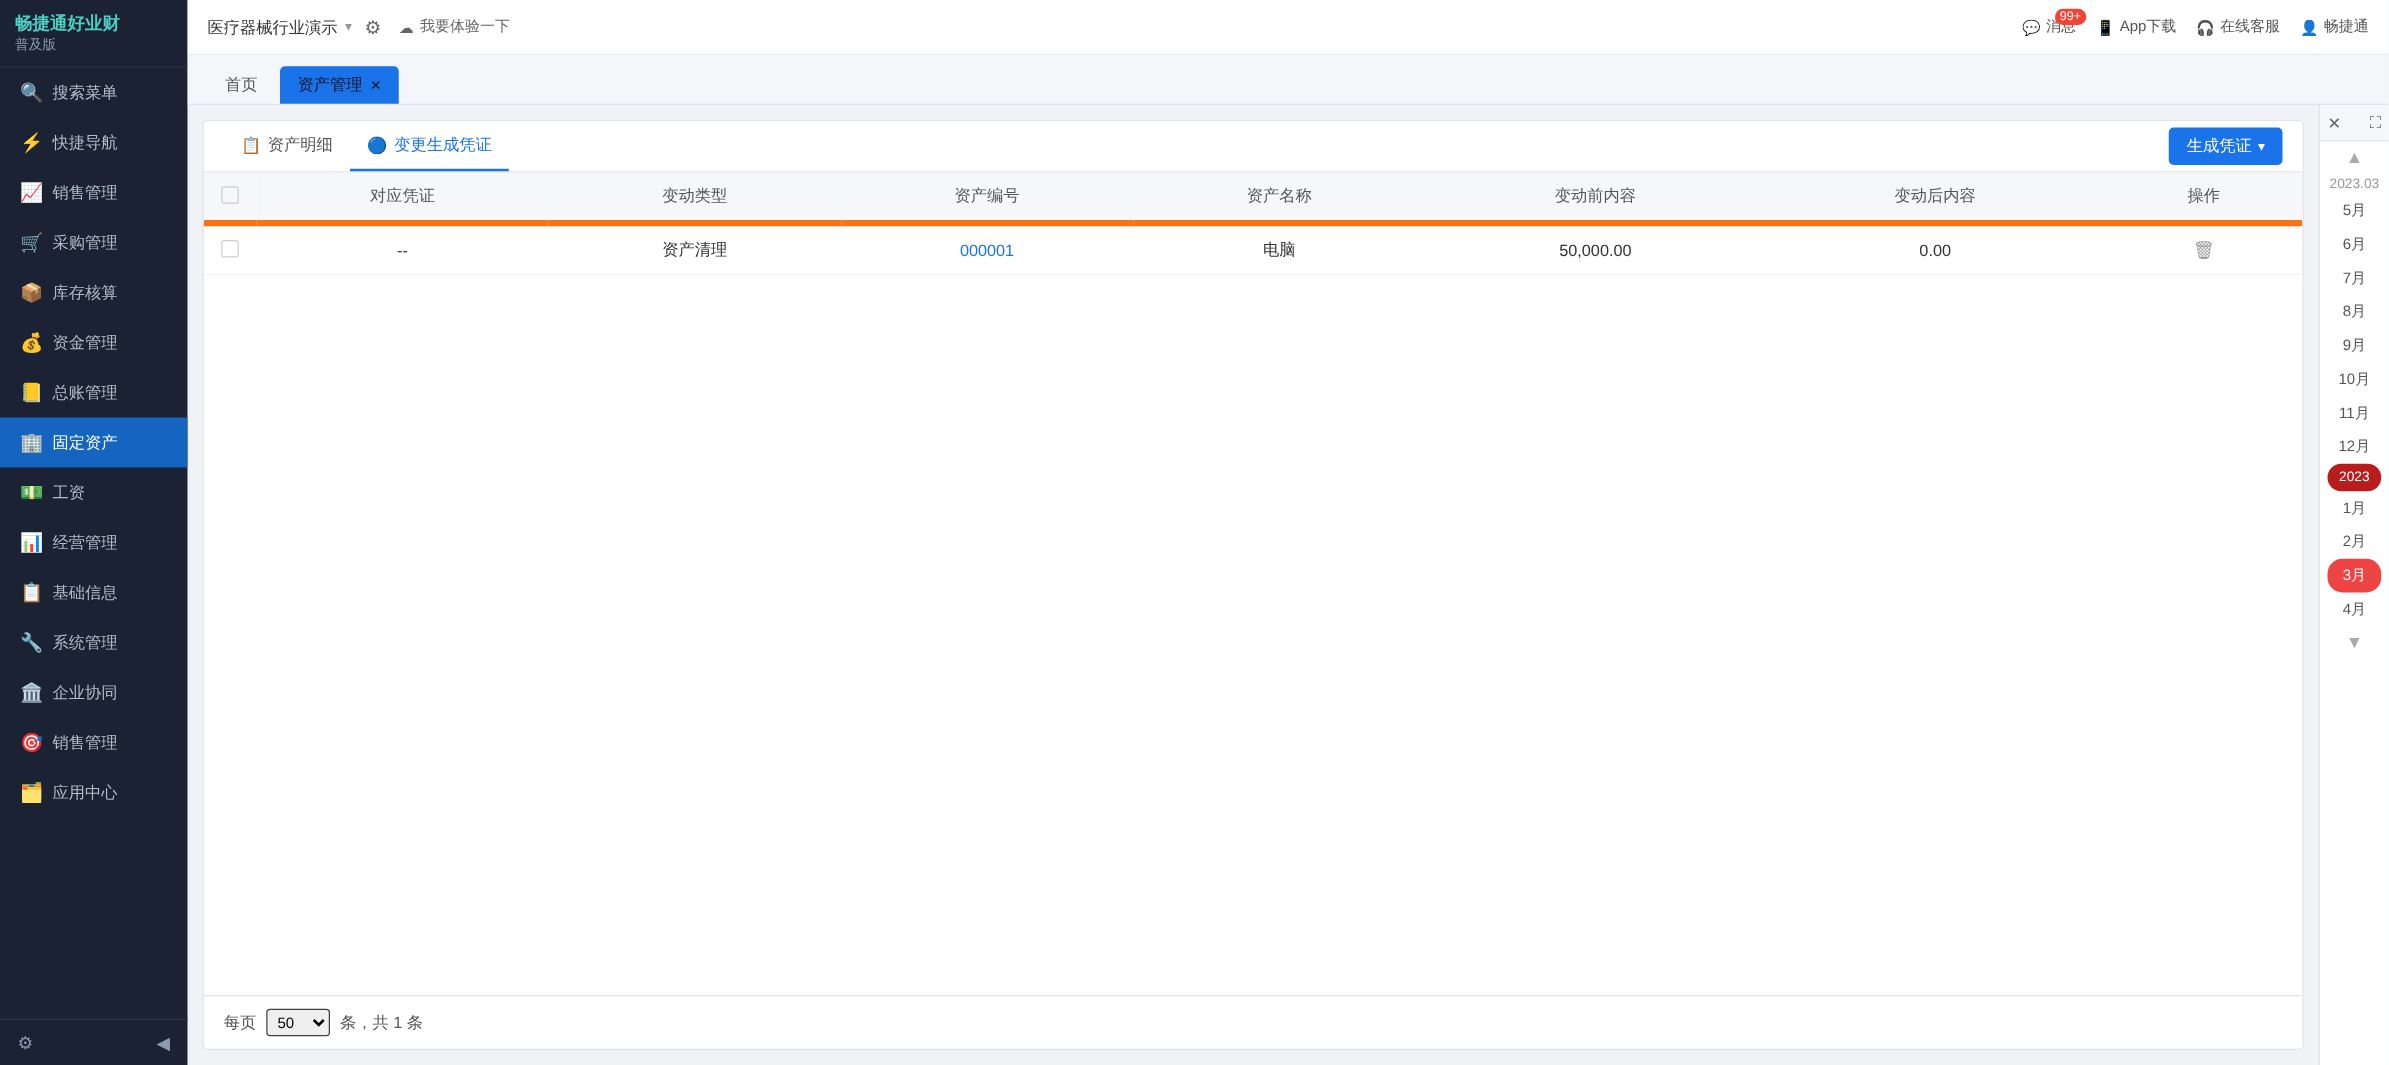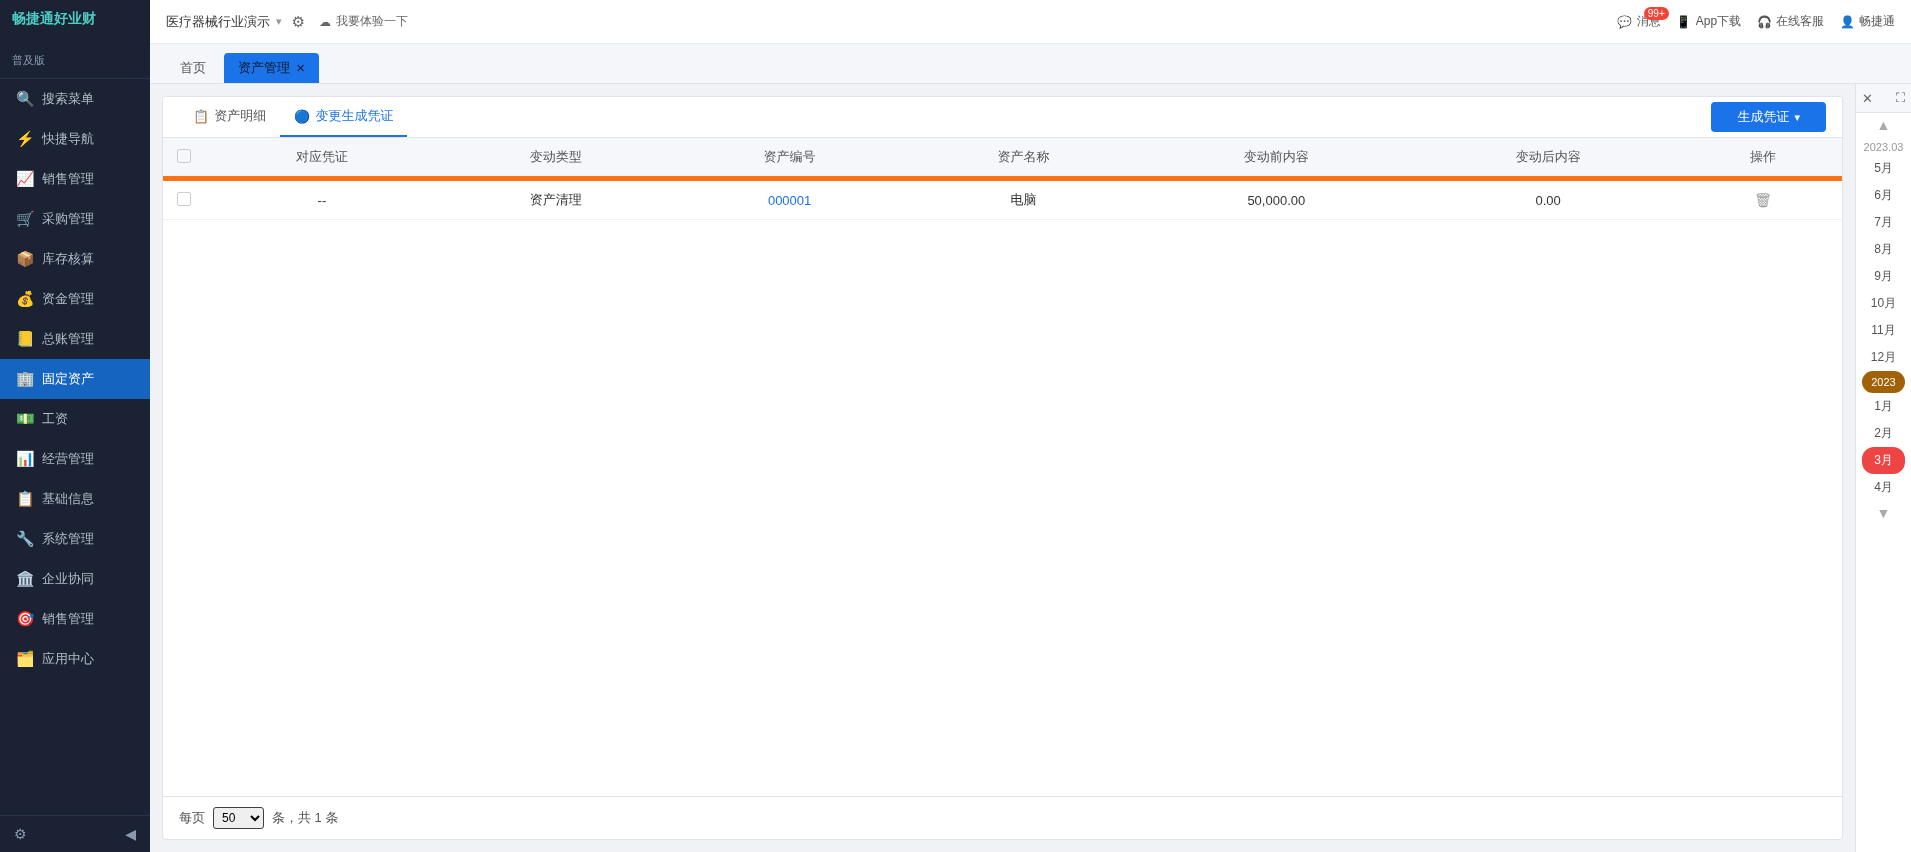--- a/index.html
+++ b/index.html
@@ -24,21 +24,20 @@
       align-items: flex-start;
     }
     .sidebar-logo .logo-main {
       font-size: 14px;
       font-weight: bold;
       color: #4ecdc4;
     }
     .sidebar-logo .logo-sub {
       font-size: 11px;
       color: #8a9bb0;
-      margin-top: 25px;
     }
     .sidebar-scroll {
       flex: 1;
       overflow-y: auto;
       overflow-x: hidden;
     }
     .sidebar-scroll::-webkit-scrollbar { width: 4px; }
     .sidebar-scroll::-webkit-scrollbar-thumb { background: #3a4a63; border-radius: 2px; }
     .sidebar-item {
       display: flex;
@@ -206,21 +205,21 @@
       color: #1a73e8;
       border-bottom: 2px solid #1a73e8;
     }
     .subtab-icon { font-size: 13px; }
     .generate-btn {
       margin-left: auto;
       background: #1a73e8;
       color: #fff;
       border: none;
       border-radius: 4px;
-      padding: 6px 26px;
+      padding: 6px 14px;
       font-size: 13px;
       cursor: pointer;
       display: flex;
       align-items: center;
       gap: 5px;
     }
     .generate-btn .chevron { font-size: 11px; }
 
     
     .table-wrap {
@@ -319,21 +318,21 @@
       cursor: pointer;
     }
     .month-item.active-month {
       background: #ef4444;
       color: #fff;
       border-radius: 12px;
       margin: 0 6px;
       width: calc(100% - 12px);
     }
     .month-item.current-year-label {
-      background: #a16207;
+      background: #b91c1c;
       color: #fff;
       border-radius: 12px;
       margin: 0 6px;
       width: calc(100% - 12px);
       font-size: 11px;
     }
     .up-arrow, .down-arrow {
       color: #aaa;
       font-size: 14px;
       cursor: pointer;

